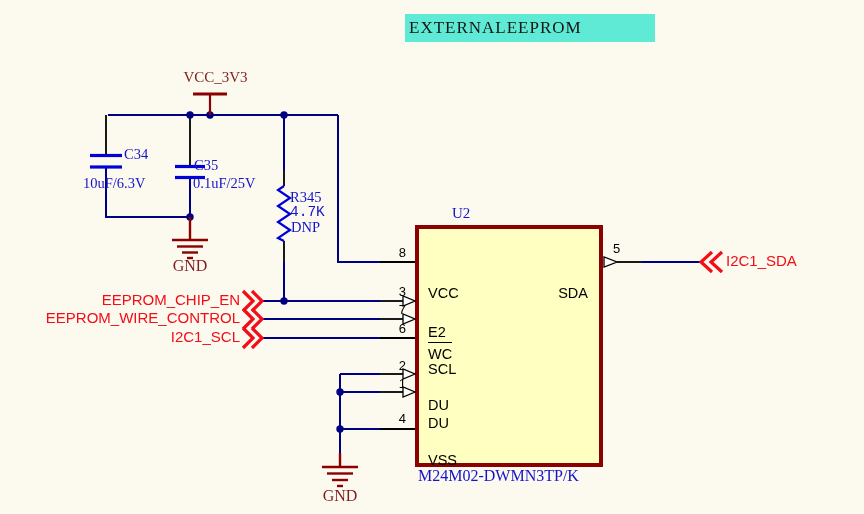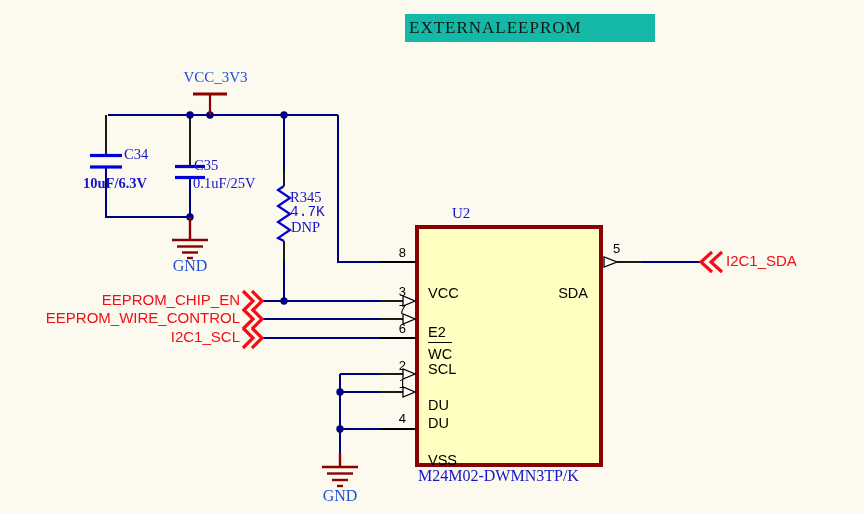--- a/index.html
+++ b/index.html
@@ -7,28 +7,28 @@
   #sheet{
     position:relative;width:864px;height:514px;
     background:#FCF9EF;
     font-family:"Liberation Sans",sans-serif;
   }
   #gfx{position:absolute;left:0;top:0;width:864px;height:514px;}
   .abs{position:absolute;white-space:nowrap;}
   .serif{font-family:"Liberation Serif",serif;}
   .sans{font-family:"Liberation Sans",sans-serif;}
   .blue-label{color:#1414C8;font-size:14.5px;line-height:15px;}
-  .maroon-label{color:#1d4ed8;font-size:15px;line-height:16px;}
+  .maroon-label{color:#7f1d1d;font-size:15px;line-height:16px;}
   .port-label{color:#F20D17;font-size:15px;line-height:16px;}
   .pin-name{color:#000;font-size:14.5px;line-height:16px;margin-top:31px;}
   .pin-num{color:#000;font-size:13px;line-height:13px;}
   .ctr{text-align:center;}
   .rgt{text-align:right;}
   #title-box{
-    left:405px;top:14px;width:250px;height:28px;background:#14b8a6;
+    left:405px;top:14px;width:250px;height:28px;background:#5eead4;
   }
   #title-text{
     left:4px;top:4px;color:#141414;font-size:17px;letter-spacing:1px;line-height:20px;
   }
   .overbar{display:inline-block;border-top:1.7px solid #000;padding-top:3px;}
 </style>
 </head>
 <body>
 
 <div id="sheet">
@@ -156,21 +156,21 @@
 
   <div class="abs" id="title-box">
     <div class="abs serif" id="title-text">EXTERNALEEPROM</div>
   </div>
 
   <div class="abs serif maroon-label ctr" style="left:168px;top:69px;width:95px;">VCC_3V3</div>
   <div class="abs serif maroon-label ctr" style="left:168px;top:258px;width:44px;font-size:16px;">GND</div>
   <div class="abs serif maroon-label ctr" style="left:318px;top:488px;width:44px;font-size:16px;">GND</div>
 
   <div class="abs serif blue-label" style="left:124px;top:147px;">C34</div>
-  <div class="abs serif blue-label" style="left:83px;top:176px;font-weight:bold;">10uF/6.3V</div>
+  <div class="abs serif blue-label" style="left:83px;top:176px;">10uF/6.3V</div>
 
   <div class="abs serif blue-label" style="left:194px;top:158px;">C35</div>
   <div class="abs serif blue-label" style="left:193px;top:176px;">0.1uF/25V</div>
 
   <div class="abs serif blue-label" style="left:290px;top:190px;">R345</div>
   <div class="abs serif blue-label" style="left:290px;top:205px;font-family:Liberation Mono, monospace;">4.7K</div>
   <div class="abs serif blue-label" style="left:291px;top:220px;">DNP</div>
 
   <div class="abs serif blue-label" style="left:419px;top:206px;font-size:15px;margin-left:33px;">U2</div>
   <div class="abs serif blue-label" style="left:418px;top:468px;font-size:16px;">M24M02-DWMN3TP/K</div>

